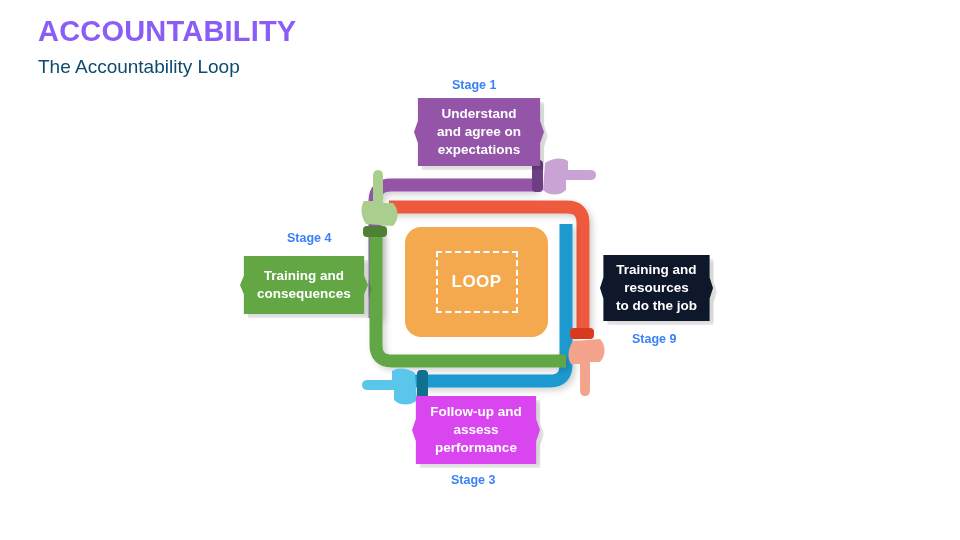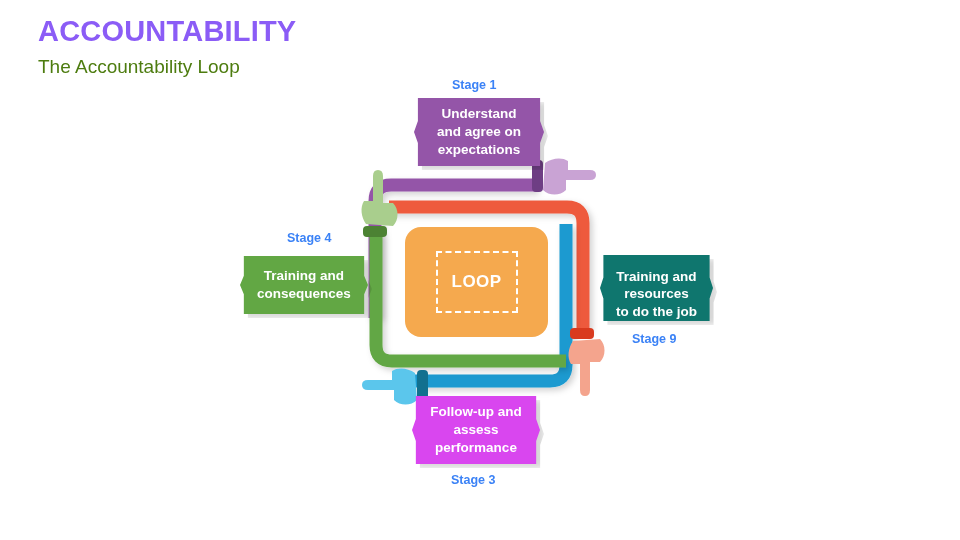--- a/index.html
+++ b/index.html
@@ -26,21 +26,21 @@
     font-size: 29px;
     font-weight: bold;
     color: #8b5cf6;
     letter-spacing: 0.2px;
     line-height: 1.1;
     margin: 0;
   }
   #page-subtitle {
     font-size: 19px;
     font-weight: normal;
-    color: #4d7c0f;
+    color: #0c4a6e;
     margin: 8px 0 0 0;
     line-height: 1.15;
   }
 
   
   #diagram {
     position: absolute;
     left: 0;
     top: 0;
     width: 960px;
@@ -71,21 +71,21 @@
   .banner {
     position: absolute;
     display: flex;
     align-items: center;
     justify-content: center;
     text-align: center;
     color: #ffffff;
     font-size: 13.5px;
     font-weight: bold;
     line-height: 1.32;
-    padding: 0 16px;
+    padding: 17px 16px;
     box-sizing: border-box;
     
     clip-path: polygon(
       3% 0%, 97% 0%,
       97% 34%, 100% 50%, 97% 66%,
       97% 100%, 3% 100%,
       3% 66%, 0% 50%, 3% 34%
     );
   }
   .banner-shadow {
@@ -236,21 +236,21 @@
     </div>
   </div>
 
   <div class="banner-shadow" id="stage1-box-shadow"></div>
   <div class="banner" id="stage1-box" style="background:#9455A8;">
     <span>Understand and agree on expectations</span>
   </div>
   <div class="stage-caption" id="stage1-caption">Stage 1</div>
 
   <div class="banner-shadow" id="stage2-box-shadow"></div>
-  <div class="banner" id="stage2-box" style="background:#0f766e;align-items:flex-end;">
+  <div class="banner" id="stage2-box" style="background:#0f172a;">
     <span>Training and resources to do the job</span>
   </div>
   <div class="stage-caption" id="stage2-caption">Stage 9</div>
 
   <div class="banner-shadow" id="stage3-box-shadow"></div>
   <div class="banner" id="stage3-box" style="background:#d946ef;">
     <span>Follow-up and assess performance</span>
   </div>
   <div class="stage-caption" id="stage3-caption">Stage 3</div>
 

